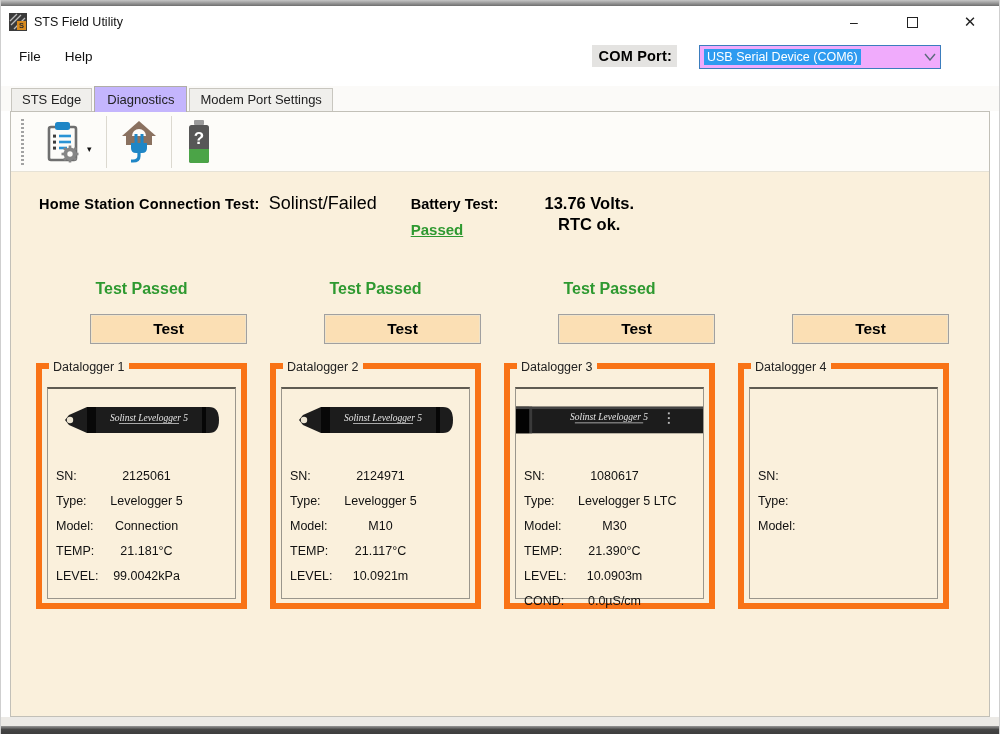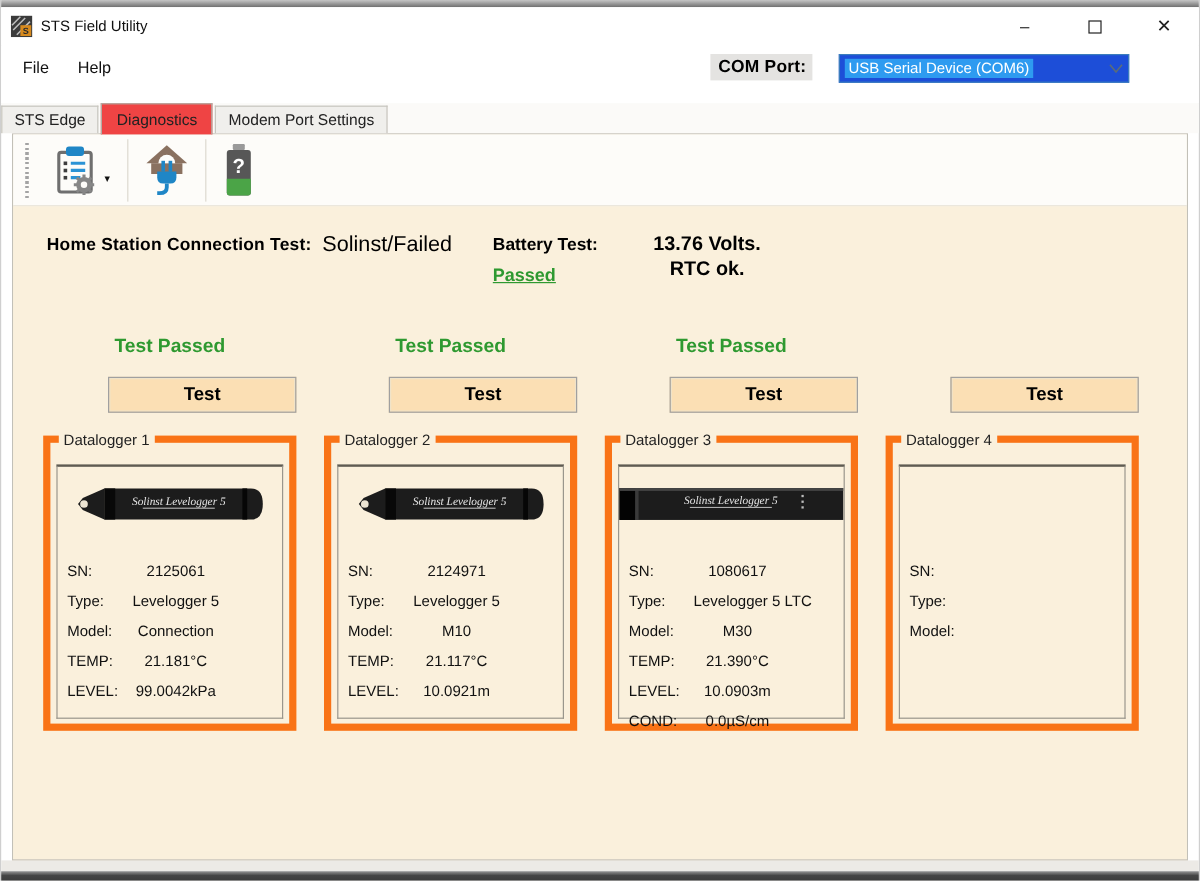--- a/index.html
+++ b/index.html
@@ -15,28 +15,28 @@
   .win-controls { margin-left:auto; display:flex; height:100%; }
   .win-btn { width:58px; height:100%; display:flex; align-items:center; justify-content:center; font-size:14px; color:#222; cursor:default; }
   .win-btn.max span { display:block; width:11px; height:11px; border:1.4px solid #222; }
   .win-btn.close { font-size:15px; }
 
   
   .menubar { height:48px; background:#ffffff; display:flex; align-items:flex-start; padding:7px 0 0 6px; }
   .menu-item { font-size:13.5px; color:#111; padding:4px 12px; line-height:16px; }
   .com-area { margin-left:auto; display:flex; align-items:flex-start; margin-right:58px; }
   .com-label { font-size:14.5px; font-weight:bold; color:#000; background:#e4e3e1; padding:3px 5px 3px 7px; margin-right:22px; letter-spacing:.2px; }
-  .combobox { width:242px; height:24px; background:#1d4ed8; border:1px solid #3b7dbd; display:flex; align-items:center; padding:0 4px; }
+  .combobox { width:242px; height:24px; background:#f0abfc; border:1px solid #3b7dbd; display:flex; align-items:center; padding:0 4px; }
   .combobox .sel { background:#2e9bf0; color:#ffffff; font-size:12.5px; padding:1px 3px; white-space:nowrap; }
   .combobox .chev { margin-left:auto; }
 
   
-  .tabstrip { height:25px; display:flex; align-items:flex-end; background:#fbfaf8; position:relative; z-index:2;text-align:right; }
+  .tabstrip { height:25px; display:flex; align-items:flex-end; padding-left:10px; background:#fbfaf8; position:relative; z-index:2;text-align:right; }
   .tab { font-size:13px; color:#222; background:#f0efec; border:1px solid #c8c6bf; border-bottom:none; padding:3px 10px 4px 10px; margin-right:2px; }
-  .tab.active { background:#ef4444; border-color:#b0aea6; padding:5px 12px 5px 12px; margin-bottom:-1px; font-size:13px; }
+  .tab.active { background:#c4b5fd; border-color:#b0aea6; padding:5px 12px 5px 12px; margin-bottom:-1px; font-size:13px; }
 
   
   .page { margin:0 9px; height:606px; border:1px solid #c2c0b8; background:#faf0dc; position:relative; z-index:1; }
 
   
   .toolbar { height:60px; background:#fdfcf9; border-bottom:1px solid #e6e2d6; display:flex; align-items:center; }
   .grip { width:3px; height:46px; margin:0 9px 0 10px; background:repeating-linear-gradient(to bottom,#a3a3a3 0 2px,transparent 2px 4px); }
   .tool-btn { display:flex; align-items:center; padding:0 9px; height:100%; }
   .tb-sep { width:1px; height:52px; background:#dcd9d0; margin:0 5px; }
   .dd-arrow { font-size:9px; color:#111; margin-left:3px; align-self:center; margin-top:14px; }

